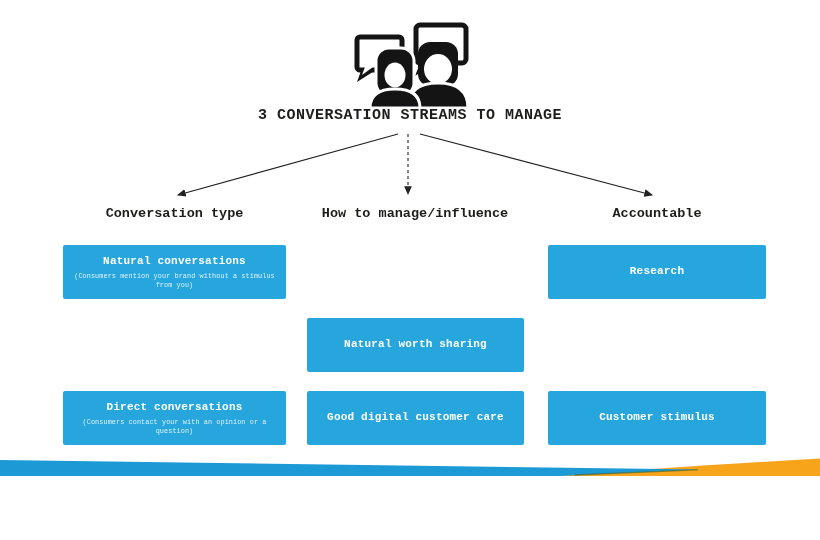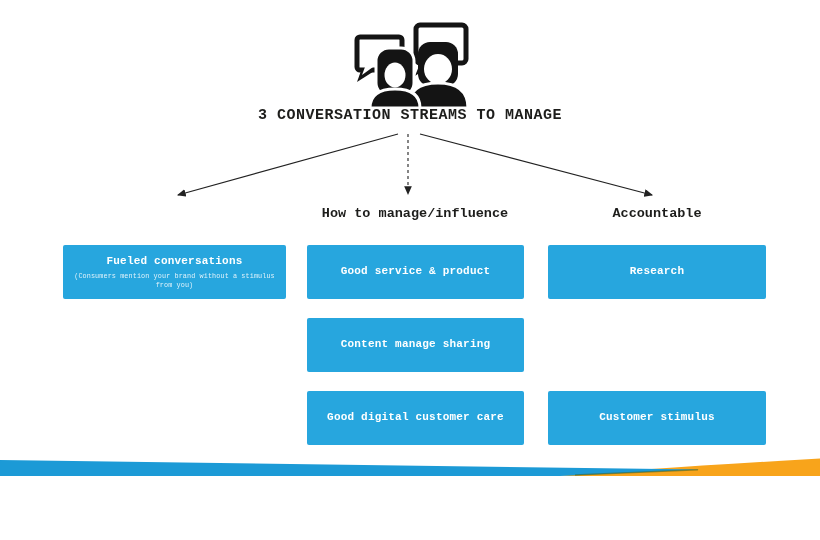--- a/index.html
+++ b/index.html
@@ -80,33 +80,35 @@
     <defs>
       <marker id="ah" markerWidth="9" markerHeight="7" refX="7" refY="3.5" orient="auto">
         <path d="M0,0 L8,3.5 L0,7 Z" fill="#222222"></path>
       </marker>
     </defs>
     <line x1="398" y1="6" x2="178" y2="67" stroke="#222222" stroke-width="1.1" marker-end="url(#ah)"></line>
     <line x1="408" y1="6" x2="408" y2="66" stroke="#222222" stroke-width="1.1" stroke-dasharray="3 3" marker-end="url(#ah)"></line>
     <line x1="420" y1="6" x2="652" y2="67" stroke="#222222" stroke-width="1.1" marker-end="url(#ah)"></line>
   </svg>
 
+  <div class="col-heading h1">Conversation type</div>
   <div class="col-heading h2">How to manage/influence</div>
   <div class="col-heading h3">Accountable</div>
 
   <div class="box c1 r1">
-    <span class="box-title">Fueled conversations</span>
+    <span class="box-title">Natural conversations</span>
     <span class="box-sub">(Consumers mention your brand without a stimulus from you)</span>
   </div>
+  <div class="box c1 r3">
+    <span class="box-title">Direct conversations</span>
+    <span class="box-sub">(Consumers contact your with an opinion or a question)</span>
+  </div>
 
-  <div class="box c2 r1">
-    <span class="box-title">Good service &amp; product</span>
-  </div>
   <div class="box c2 r2">
-    <span class="box-title">Content manage sharing</span>
+    <span class="box-title">Natural worth sharing</span>
   </div>
   <div class="box c3 r1">
     <span class="box-title">Research</span>
   </div>
 
   <div class="box c2 r3">
     <span class="box-title">Good digital customer care</span>
   </div>
   <div class="box c3 r3">
     <span class="box-title">Customer stimulus</span>

